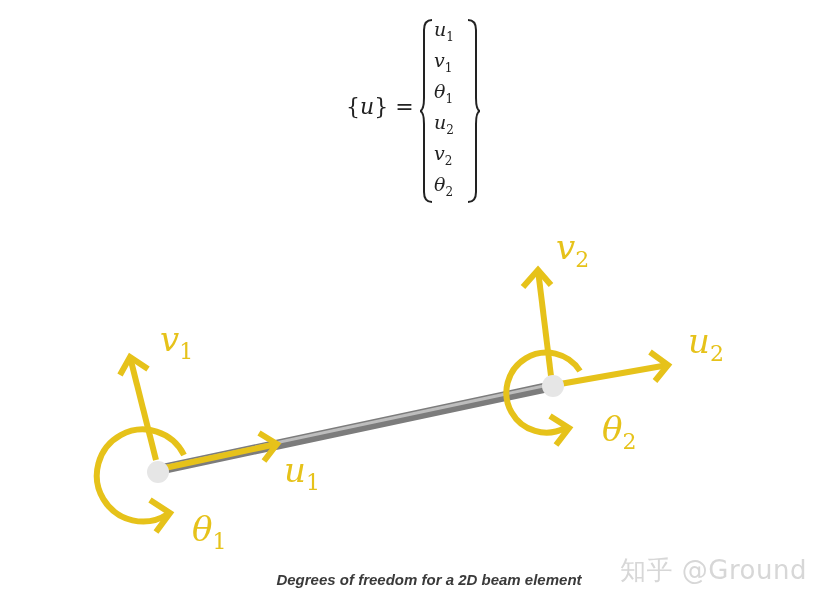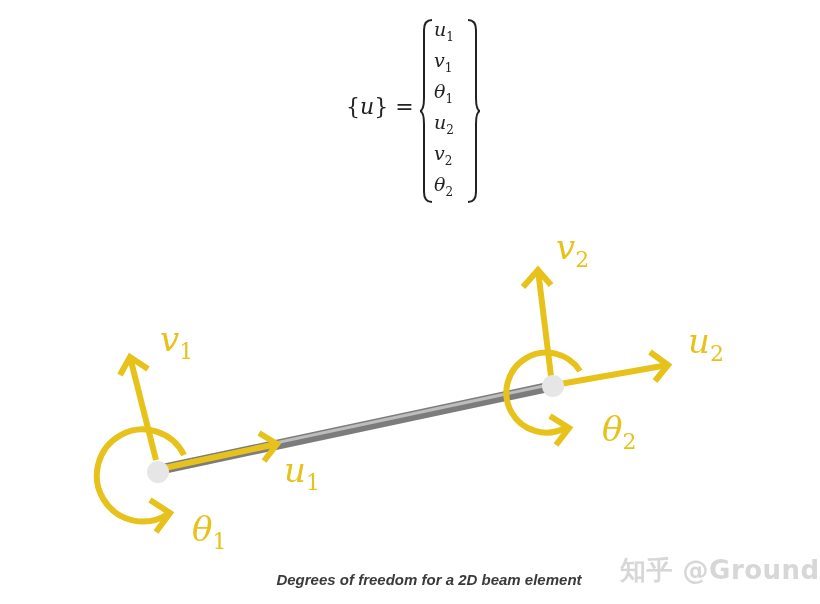--- a/index.html
+++ b/index.html
@@ -7,21 +7,21 @@
   .equation { position: absolute; left: 340px; top: 14px; width: 150px; height: 190px; }
   .eq-lhs { position: absolute; left: 6px; top: 80px; font-size: 22px; color: #222; font-family: "DejaVu Serif", serif; white-space: nowrap; }
   .eq-lhs i { font-style: italic; }
   .vector { position: absolute; left: 92px; top: 0; width: 40px; }
   .vector .item { height: 31px; line-height: 31px; font-size: 19px; font-style: italic; color: #222; text-align: left; padding-left: 2px; white-space: nowrap; }
   .vector .item sub { font-style: normal; font-size: 12px; }
   .diagram { position: absolute; left: 0; top: 0; }
   .label { position: absolute; color: #e6c21a; font-style: italic; font-size: 34px; font-family: "DejaVu Serif", serif; line-height: 1; }
   .label sub { font-style: normal; font-size: 22px; }
   .caption { position: absolute; left: 0; width: 820px; top: 571px; text-align: center; font-family: "Liberation Sans", sans-serif; font-style: italic; font-weight: bold; font-size: 15px; color: #3a3a3a; padding-right: 10px; box-sizing: border-box; padding-left: 48px; }
-  .watermark { position: absolute; left: 620px; top: 553px; font-family: "DejaVu Sans", sans-serif; font-size: 26px; color: #d7d7d7; white-space: nowrap; letter-spacing: 0.5px; font-weight: bold; }
+  .watermark { position: absolute; left: 620px; top: 553px; font-family: "DejaVu Sans", sans-serif; font-size: 26px; color: #d7d7d7; white-space: nowrap; letter-spacing: 0.5px; }
 </style>
 </head>
 <body>
 
 <div class="equation">
   <div class="eq-lhs">{<i>u</i>} =</div>
   <svg style="position:absolute;left:80px;top:4px" width="14" height="186">
     <path d="M12 2 Q4 2 4 12 L4 80 Q4 92 0 93 Q4 94 4 106 L4 174 Q4 184 12 184" fill="none" stroke="#222" stroke-width="2"></path>
   </svg>
   <div class="vector">

